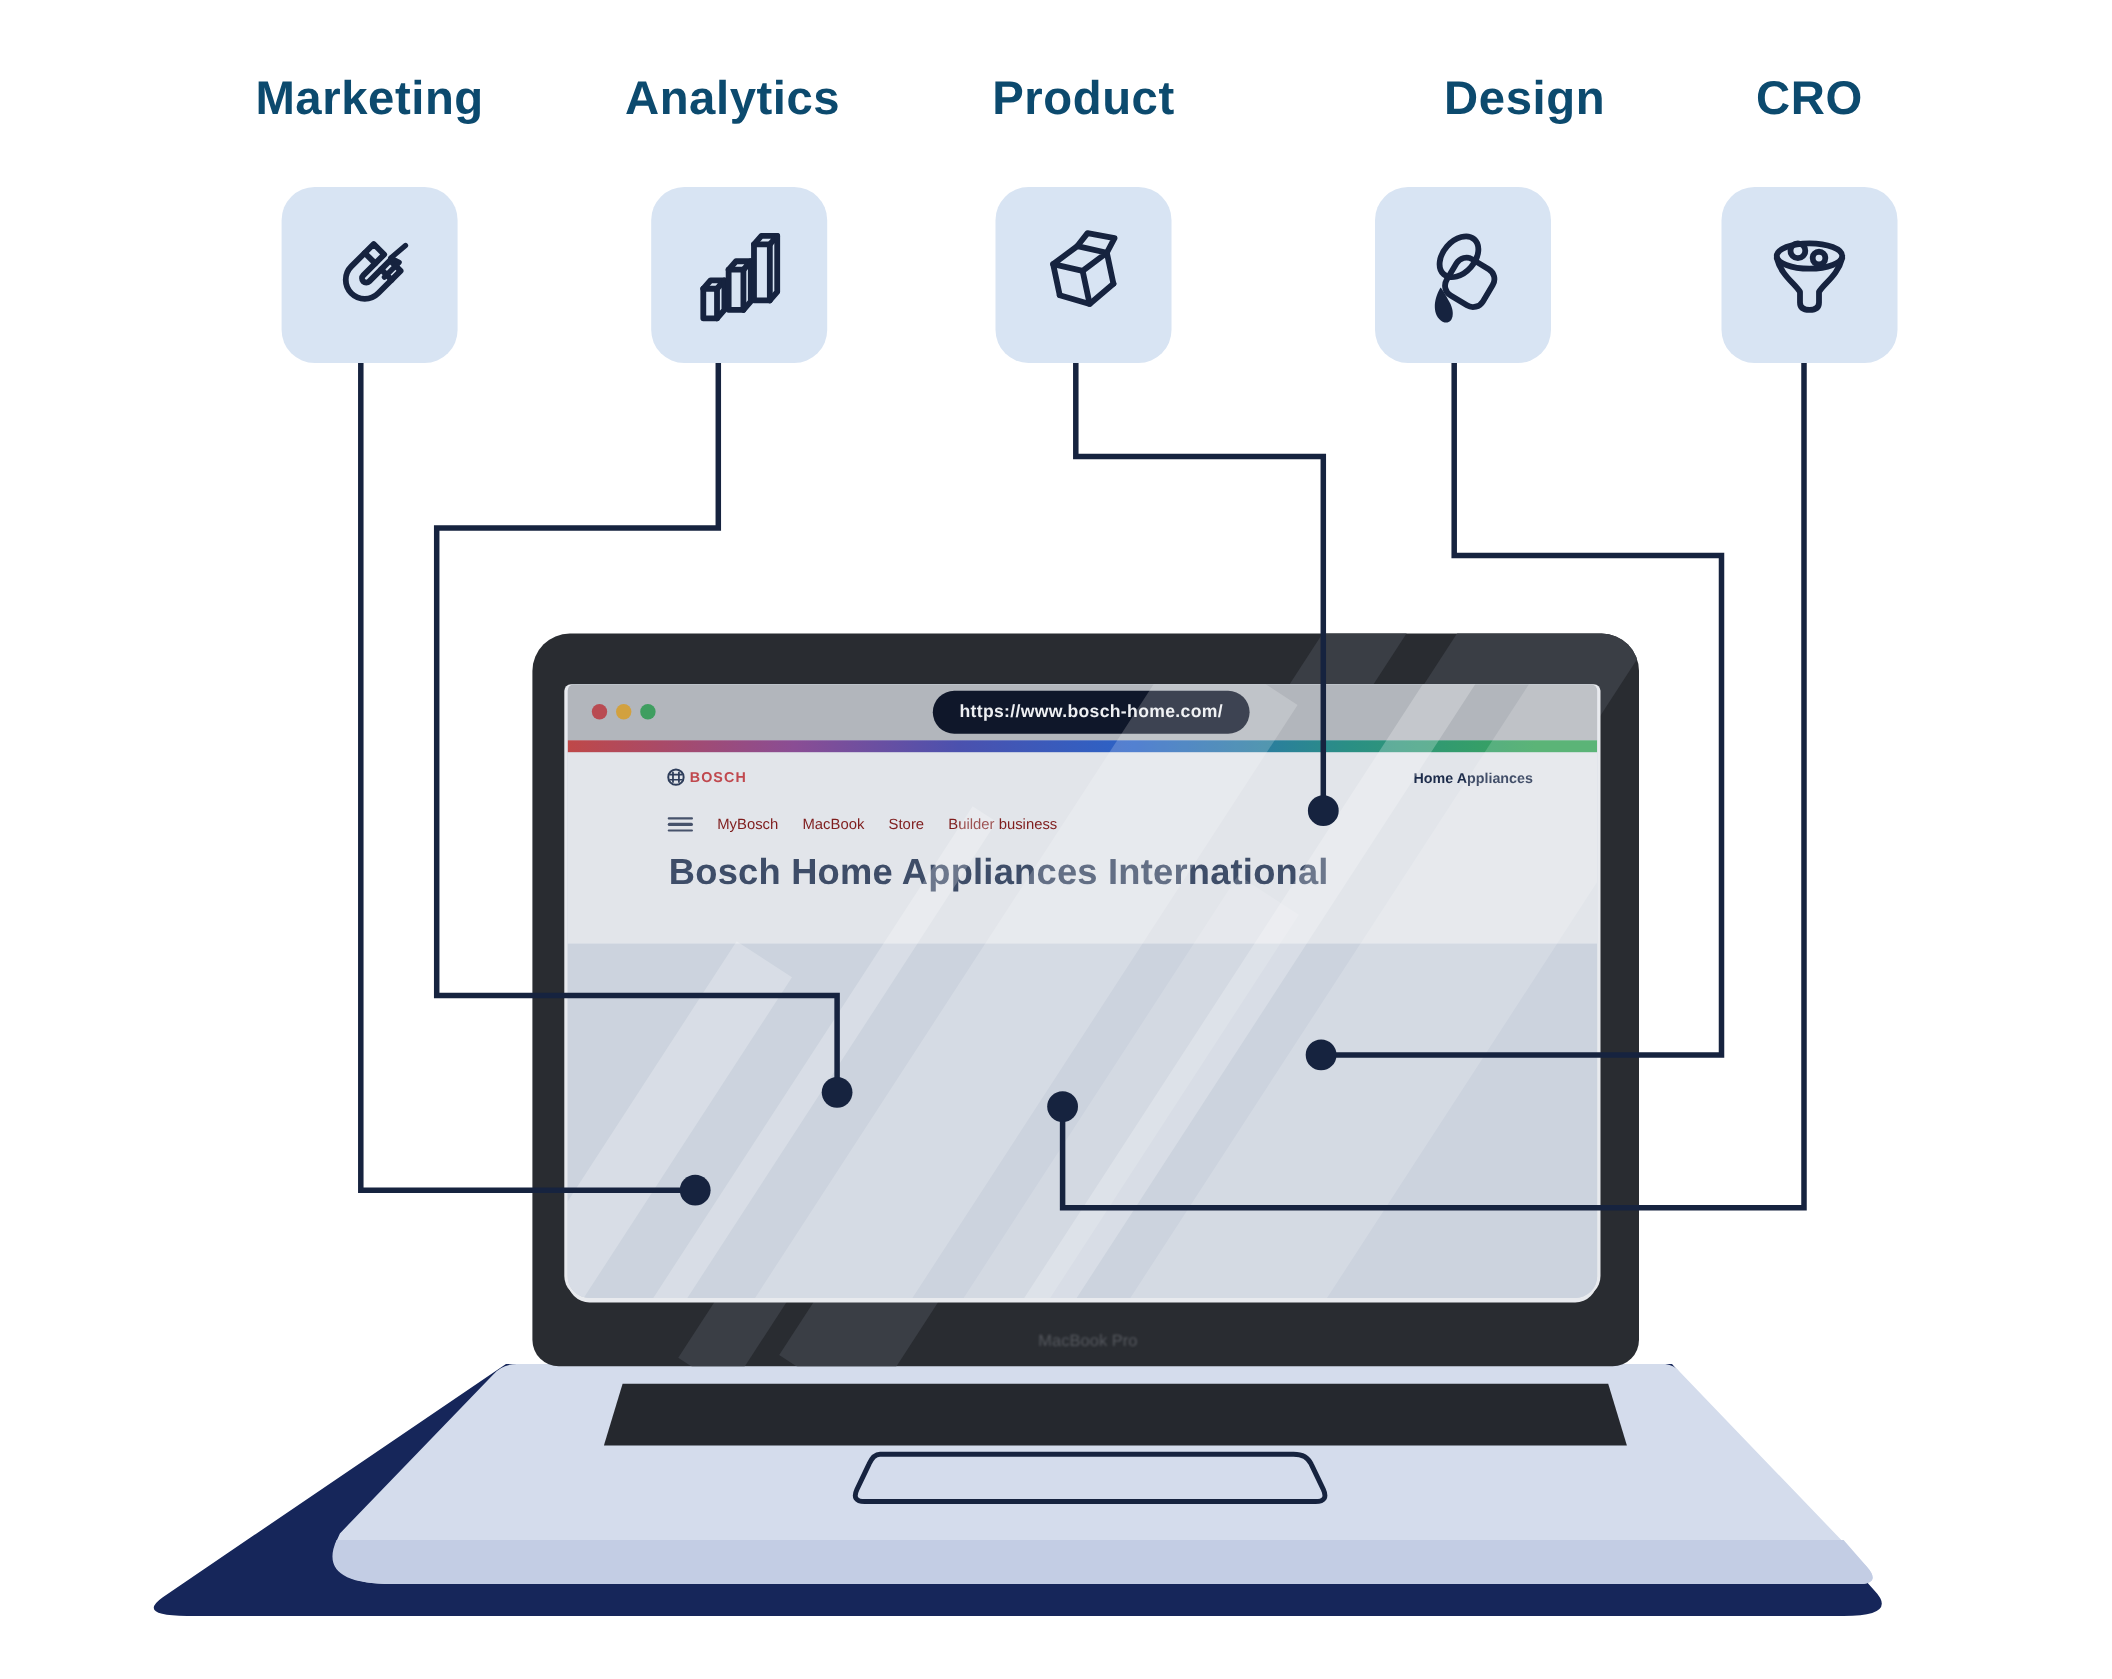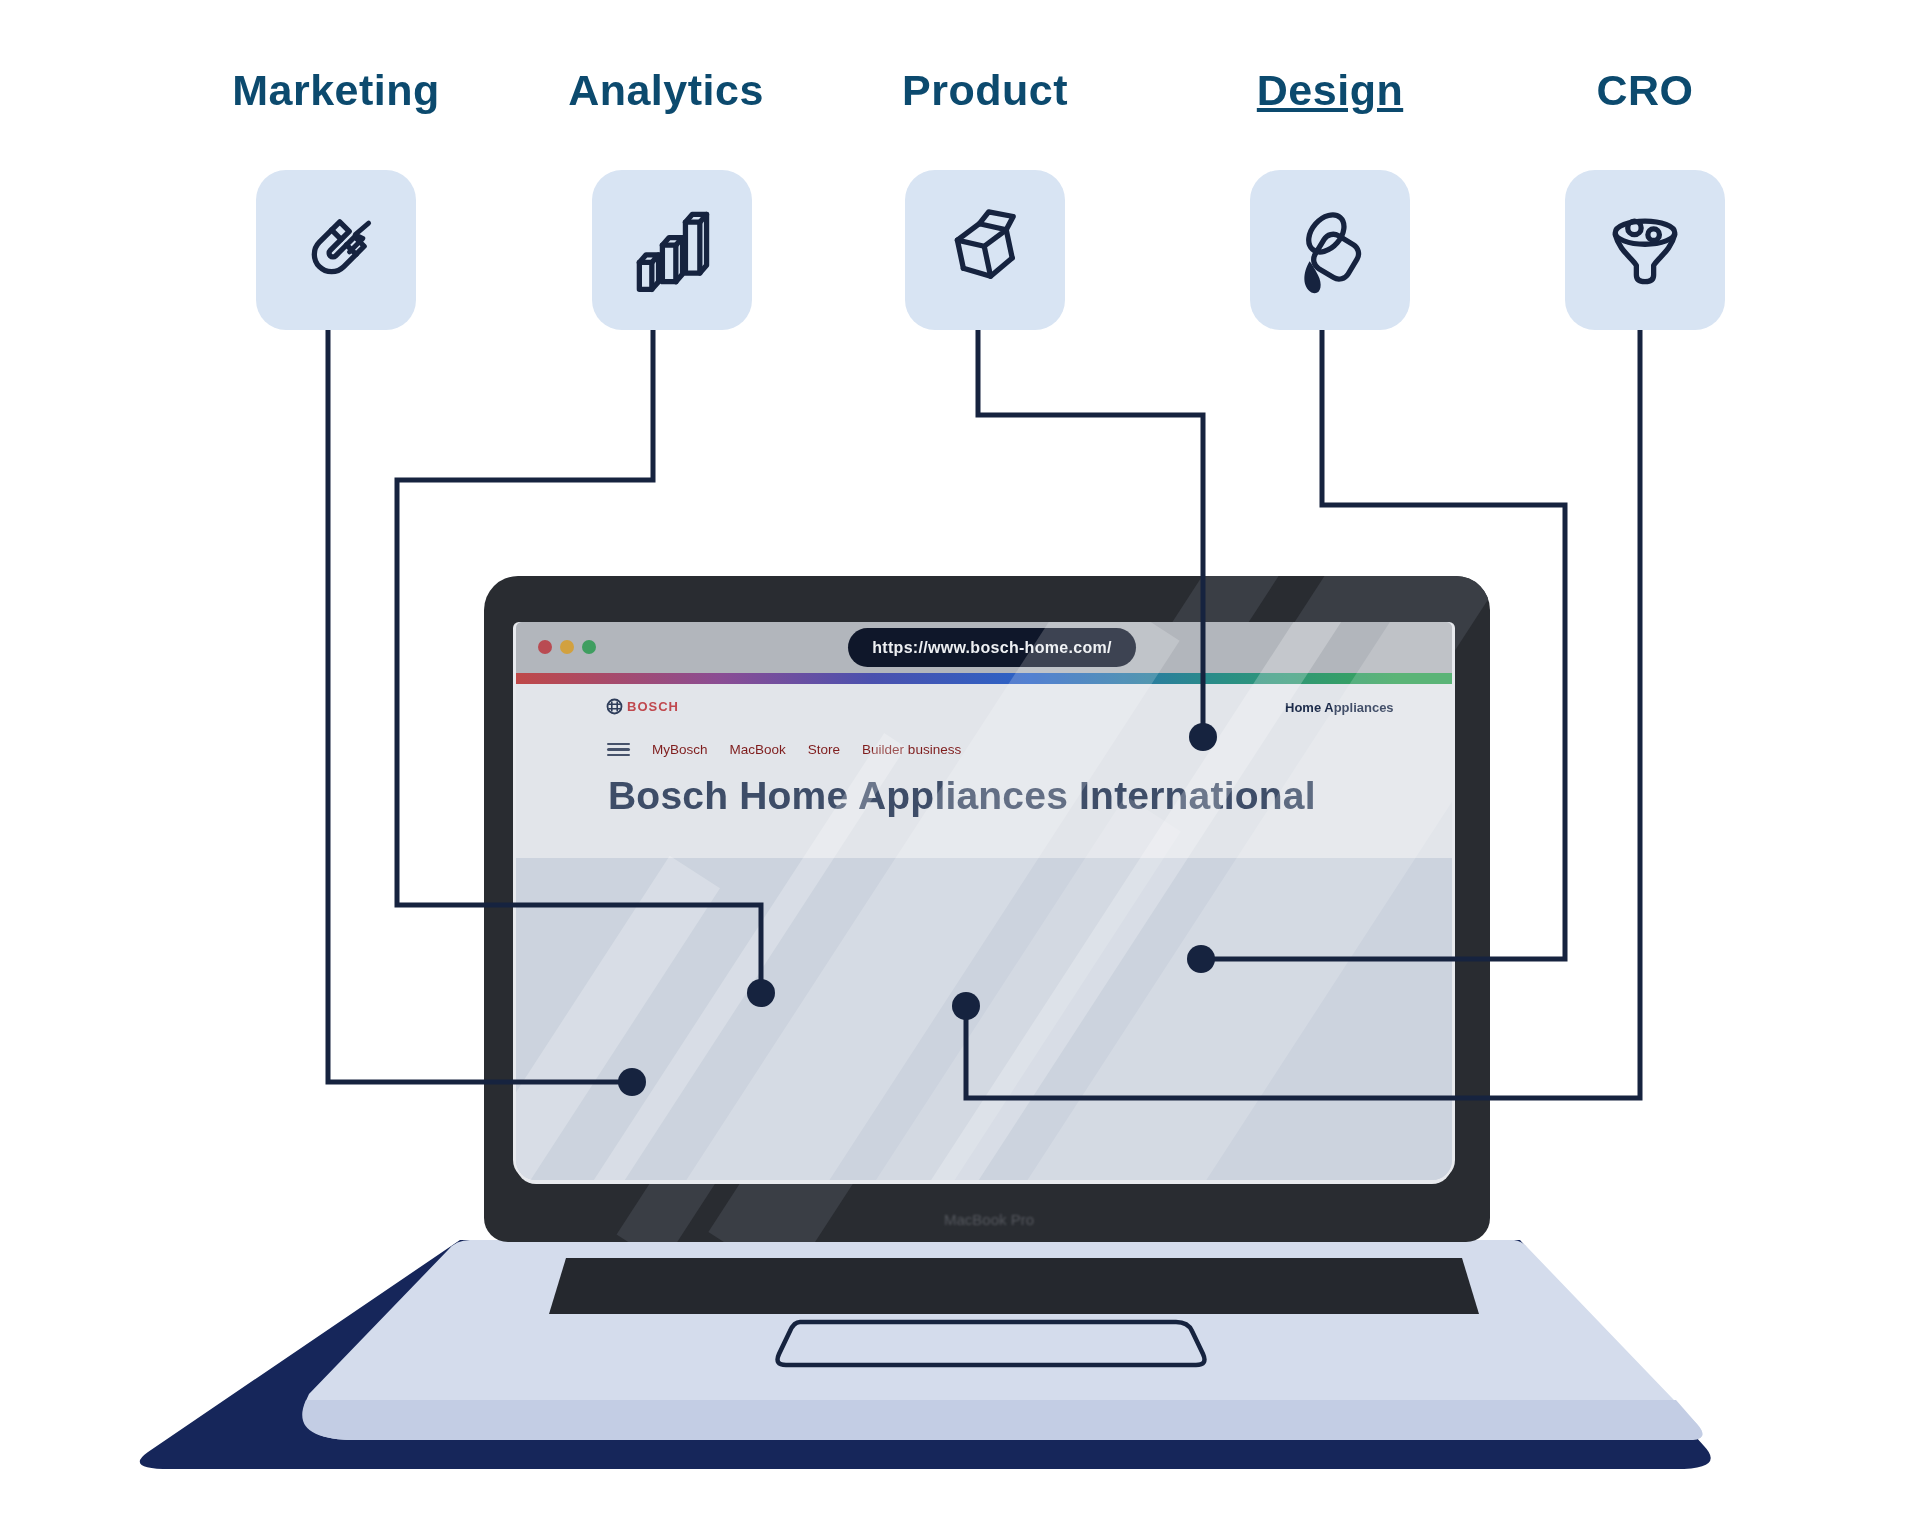--- a/index.html
+++ b/index.html
@@ -30,21 +30,21 @@
             line-height:39px;text-align:center;letter-spacing:.3px;}
   .gradbar{position:absolute;left:0;top:51px;width:100%;height:11px;
            background:linear-gradient(90deg,#bf4848 0%,#8a4d94 22%,#4b51ae 38%,#2b63c6 55%,#2a8f84 76%,#3aa55c 94%);}
   .pageheader{position:absolute;left:0;top:62px;width:100%;height:174px;background:#e2e5ea;}
   .brand{position:absolute;left:90px;top:14px;display:flex;align-items:center;gap:4px;}
   .brand-text{font-size:13px;font-weight:800;color:#c0484e;letter-spacing:1px;}
   .site-nav{position:absolute;left:91px;top:58px;display:flex;align-items:center;gap:22px;
             font-size:13.5px;color:#7f1d1d;}
   .burger{display:flex;flex-direction:column;gap:3px;width:23px;}
   .burger span{display:block;height:2.4px;background:#46526b;border-radius:2px;}
-  .site-heading{position:absolute;left:92px;top:90px;font-size:39px;font-weight:800;
+  .site-heading{position:absolute;left:92px;top:90px;font-size:33px;font-weight:800;
                 color:#3e4d68;letter-spacing:.2px;white-space:nowrap;}
   .header-right{position:absolute;left:757px;top:16px;font-size:13px;font-weight:800;color:#1c2b4a;padding-left:12px;}
   .hero{position:absolute;left:0;top:236px;width:100%;height:322px;background:#ccd3de;}
   .reflect{position:absolute;background:rgba(255,255,255,.24);transform:rotate(33deg);pointer-events:none;}
   .macbook-label{position:absolute;left:420px;bottom:14px;width:170px;text-align:center;
                  font-size:15px;color:#55585e;filter:blur(.8px);}
 
   
   .overlay{position:absolute;left:0;top:0;pointer-events:none;}
 </style>
@@ -131,21 +131,21 @@
       <circle cx="761" cy="993" r="14"></circle>
       <circle cx="1203" cy="737" r="14"></circle>
       <circle cx="1201" cy="959" r="14"></circle>
       <circle cx="966" cy="1006" r="14"></circle>
     </g>
   </svg>
 
   <div class="col-label" style="left:176px;">Marketing</div>
   <div class="col-label" style="left:506px;">Analytics</div>
   <div class="col-label" style="left:825px;">Product</div>
-  <div class="col-label" style="left:1170px;text-decoration:underline;">Design</div>
+  <div class="col-label" style="left:1226px;">Design</div>
   <div class="col-label" style="left:1485px;">CRO</div>
 
   <div class="icon-card" style="left:256px;">
     <svg viewBox="0 0 100 100">
       <g transform="rotate(45 44 56)">
         <path class="stroke" d="M 26 24 L 26 54 A 18 18 0 0 0 62 54 L 62 24 L 48 24 L 48 52 A 4 4 0 0 1 40 52 L 40 24 Z"></path>
         <line class="stroke" x1="26" y1="36" x2="40" y2="36"></line>
         <line class="stroke" x1="48" y1="36" x2="62" y2="36"></line>
       </g>
       <path class="stroke" style="stroke-width:5" d="M 84 22 L 70 34 L 78 38 L 64 52"></path>

